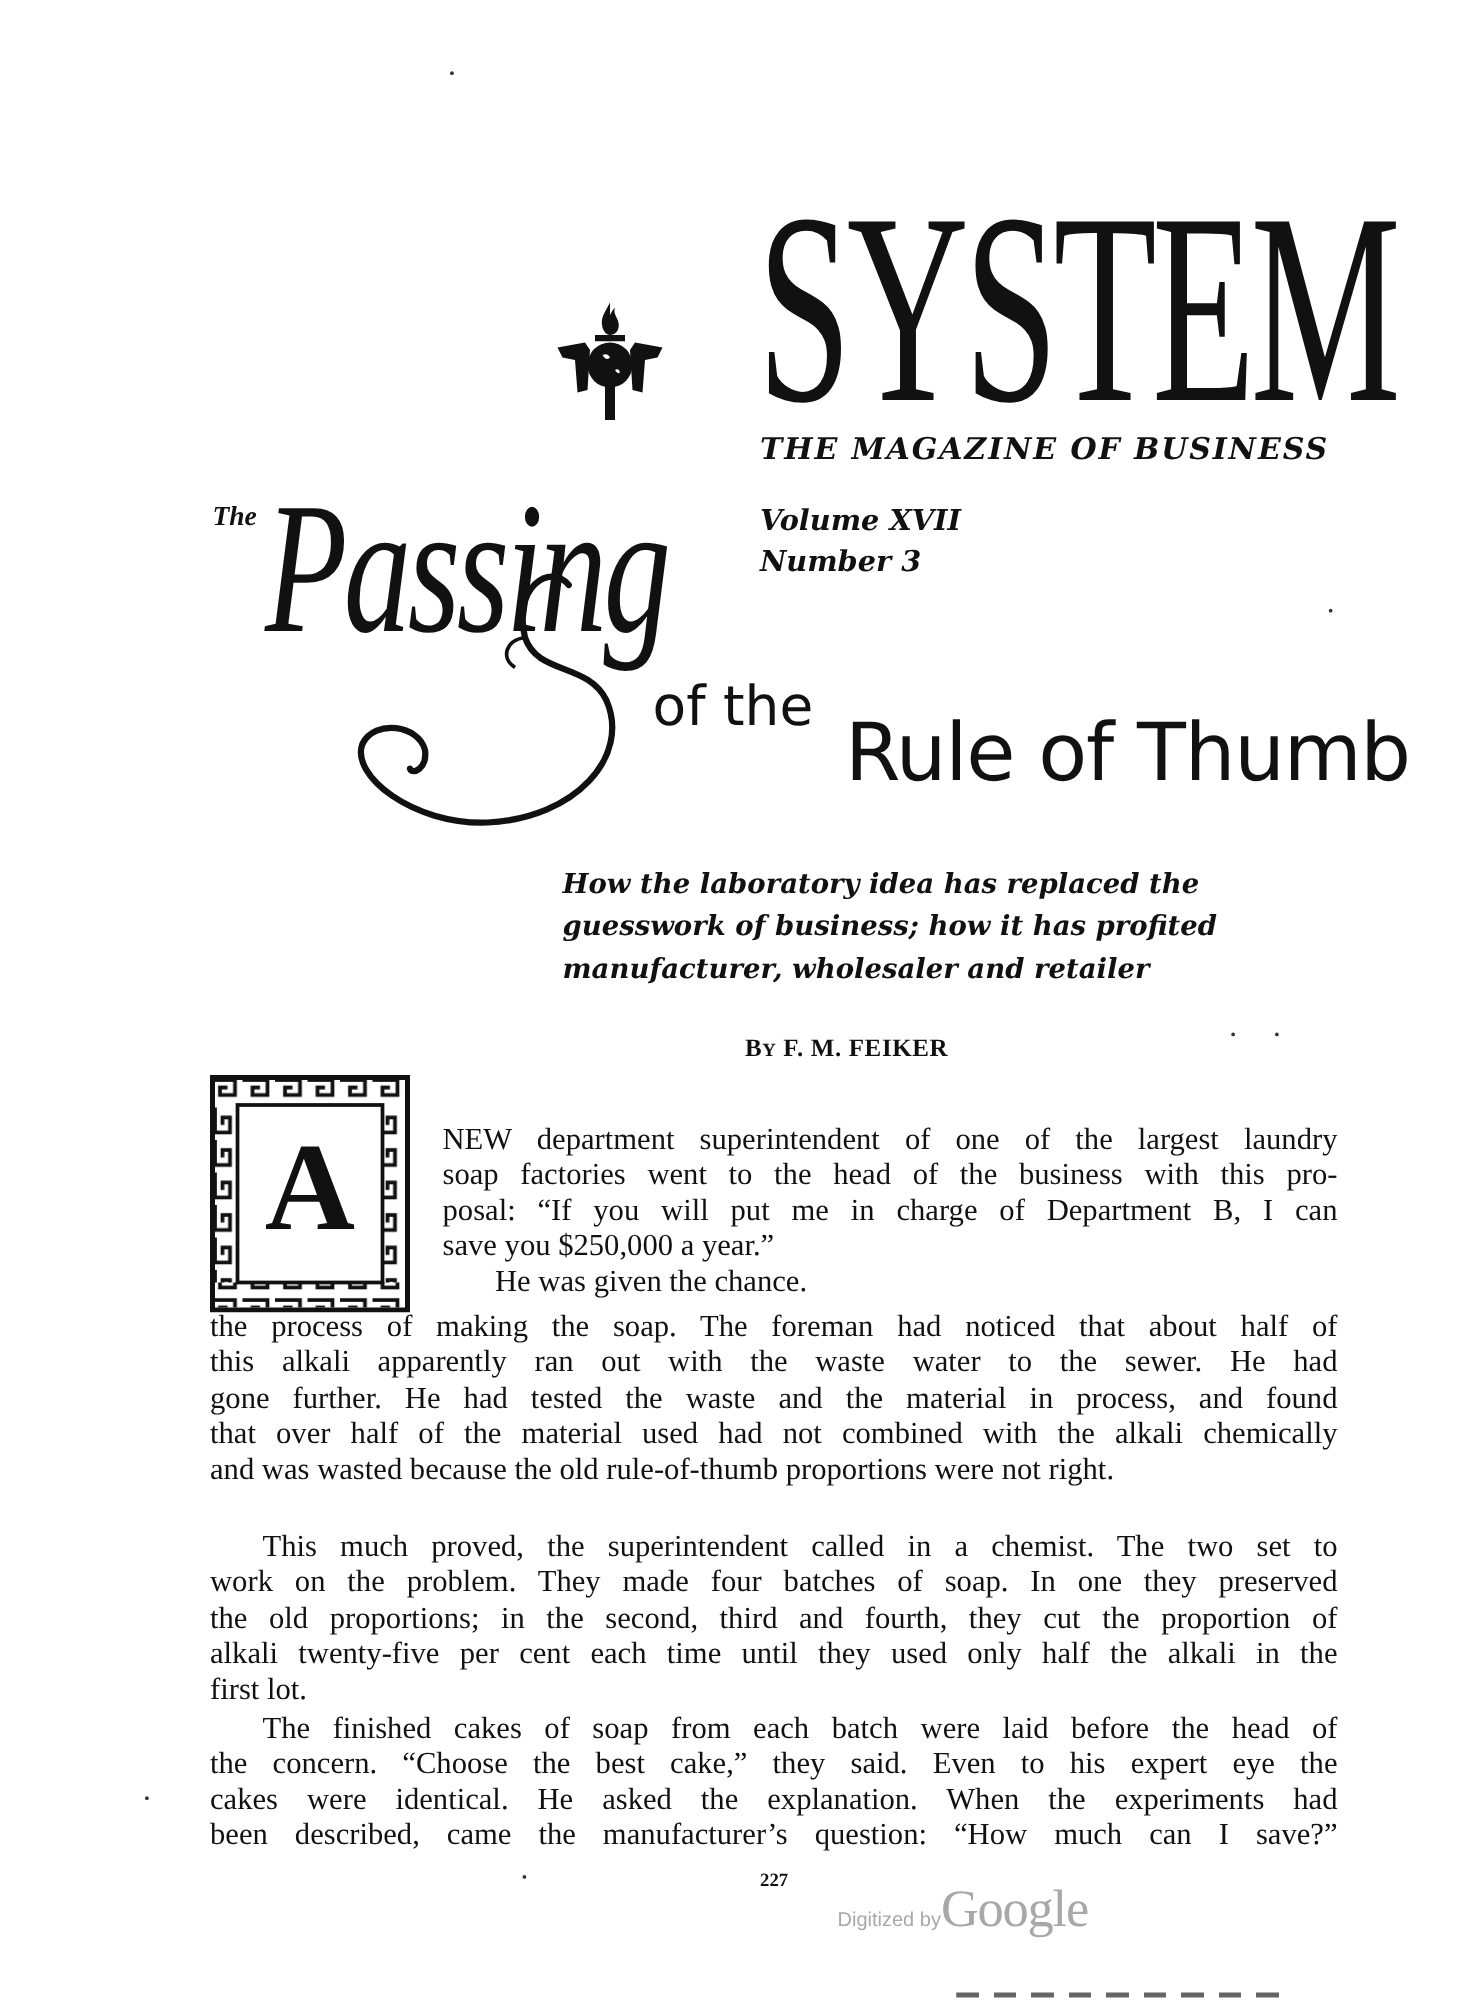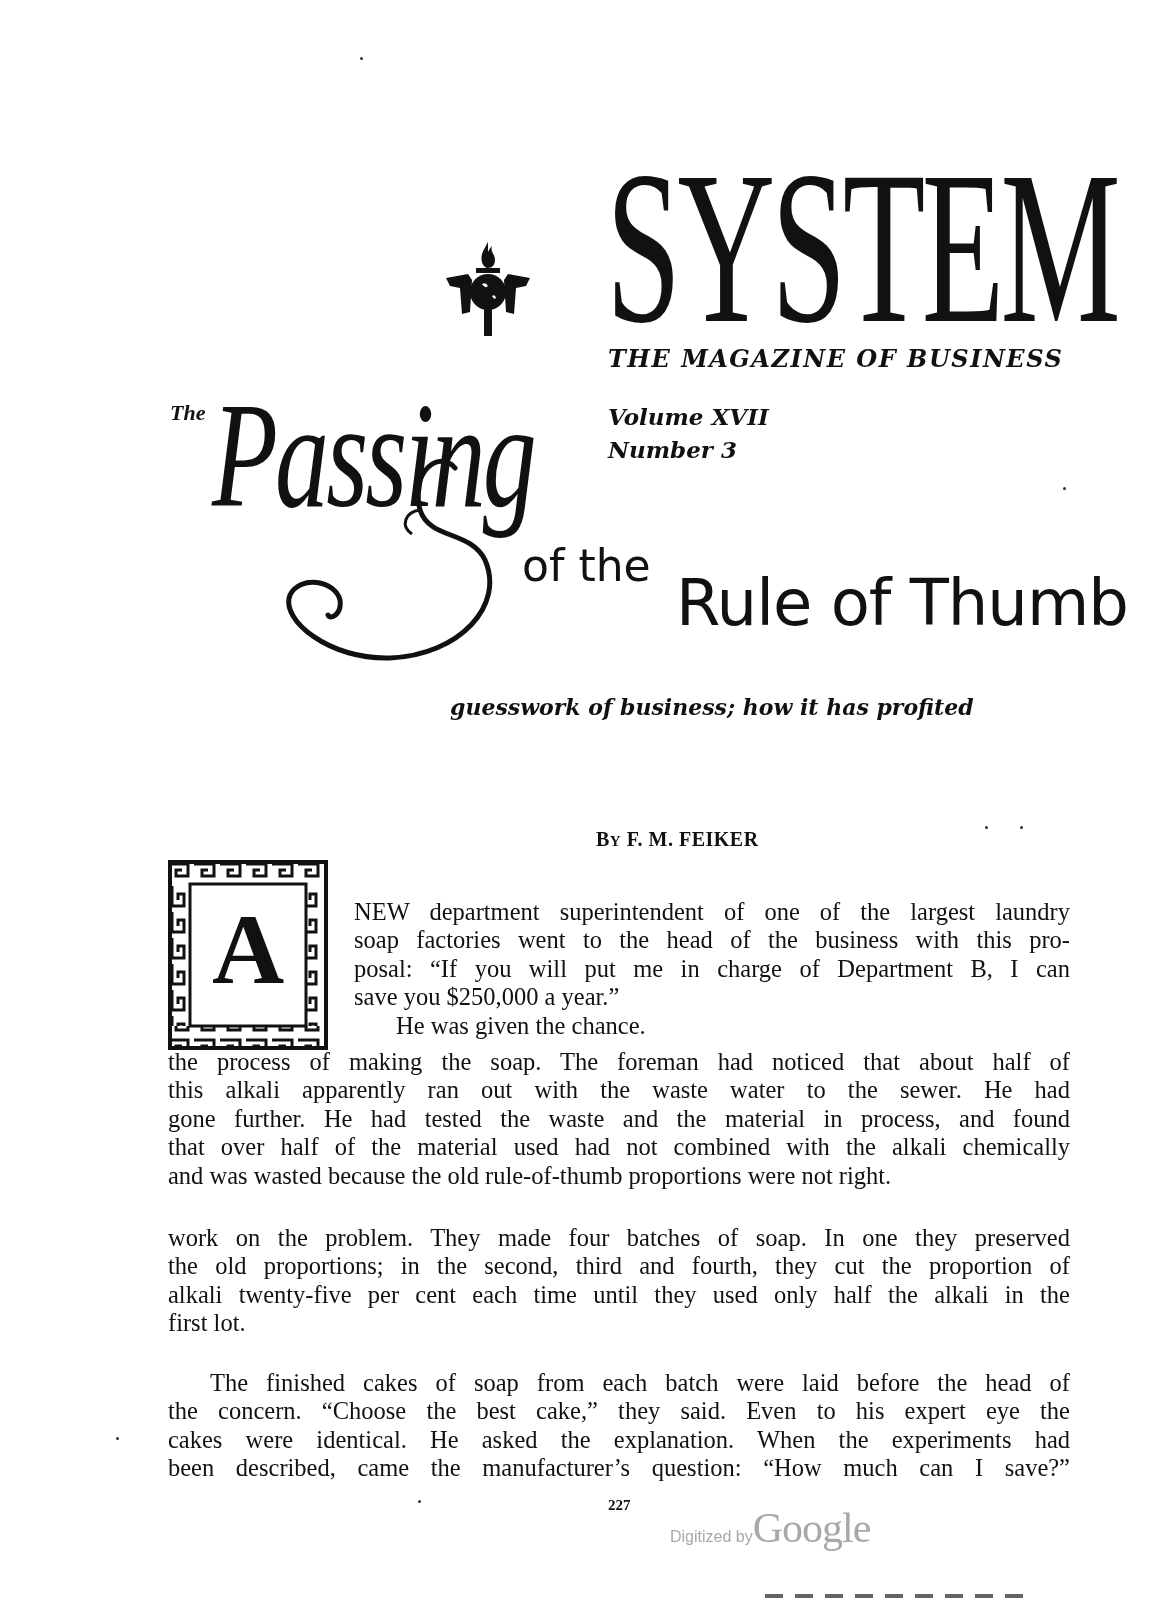--- a/index.html
+++ b/index.html
@@ -86,21 +86,23 @@
 <div class="abs hl-swash">
   <svg width="240" height="240" viewBox="0 0 240 240">
     <path d="M185 38 C170 20 140 40 150 80 C160 110 200 100 215 130 C235 175 190 225 120 228 C60 230 10 190 20 165 C30 145 65 150 70 170 C72 185 60 190 58 185" fill="none" stroke="#111" stroke-width="5" stroke-linecap="round"></path>
     <path d="M150 80 C135 82 130 96 142 104" fill="none" stroke="#111" stroke-width="3"></path>
   </svg>
 </div>
 <div class="abs hl-ofthe">of the</div>
 <div class="abs hl-rule">Rule of Thumb</div>
 
 <div class="abs deck">
+  <div>How the laboratory idea has replaced the</div>
   <div>guesswork of business; how it has profited</div>
+  <div>manufacturer, wholesaler and retailer</div>
 </div>
 
 <div class="abs byline">
   <span>B</span><span class="sc">Y</span>
   <span>F. M. FEIKER</span>
 </div>
 
 <div class="abs dropcap">
   <svg width="160" height="190" viewBox="0 0 160 190">
     <defs>
@@ -134,20 +136,21 @@
 
 <div class="abs body-text p3">
   <span class="pline">the process of making the soap.  The foreman had noticed that about half of</span>
   <span class="pline">this alkali apparently ran out with the waste water to the sewer.  He had</span>
   <span class="pline">gone further.  He had tested the waste and the material in process, and found</span>
   <span class="pline">that over half of the material used had not combined with the alkali chemically</span>
   <span class="pline last">and was wasted because the old rule-of-thumb proportions were not right.</span>
 </div>
 
 <div class="abs body-text p4">
+  <span class="pline indent">This much proved, the superintendent called in a chemist.  The two set to</span>
   <span class="pline">work on the problem.  They made four batches of soap.  In one they preserved</span>
   <span class="pline">the old proportions; in the second, third and fourth, they cut the proportion of</span>
   <span class="pline">alkali twenty-five per cent each time until they used only half the alkali in the</span>
   <span class="pline last">first lot.</span>
 </div>
 
 <div class="abs body-text p5">
   <span class="pline indent">The finished cakes of soap from each batch were laid before the head of</span>
   <span class="pline">the concern.  “Choose the best cake,” they said.  Even to his expert eye the</span>
   <span class="pline">cakes were identical.  He asked the explanation.  When the experiments had</span>

